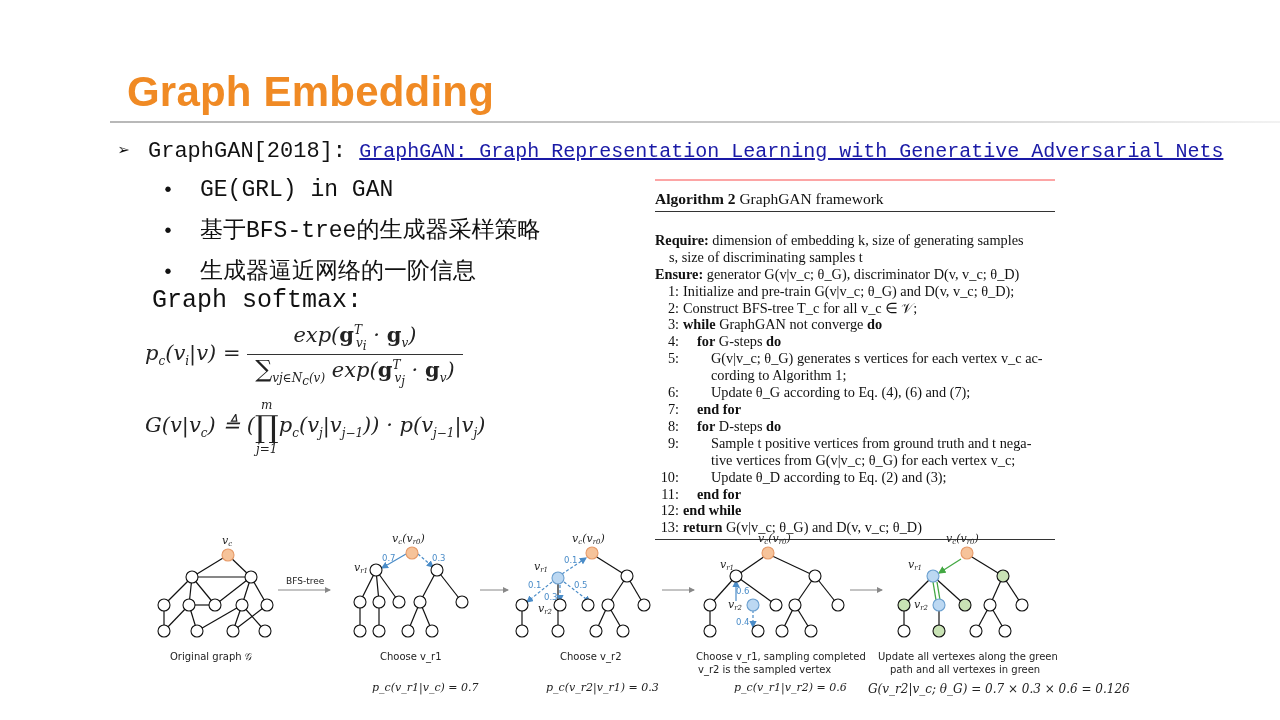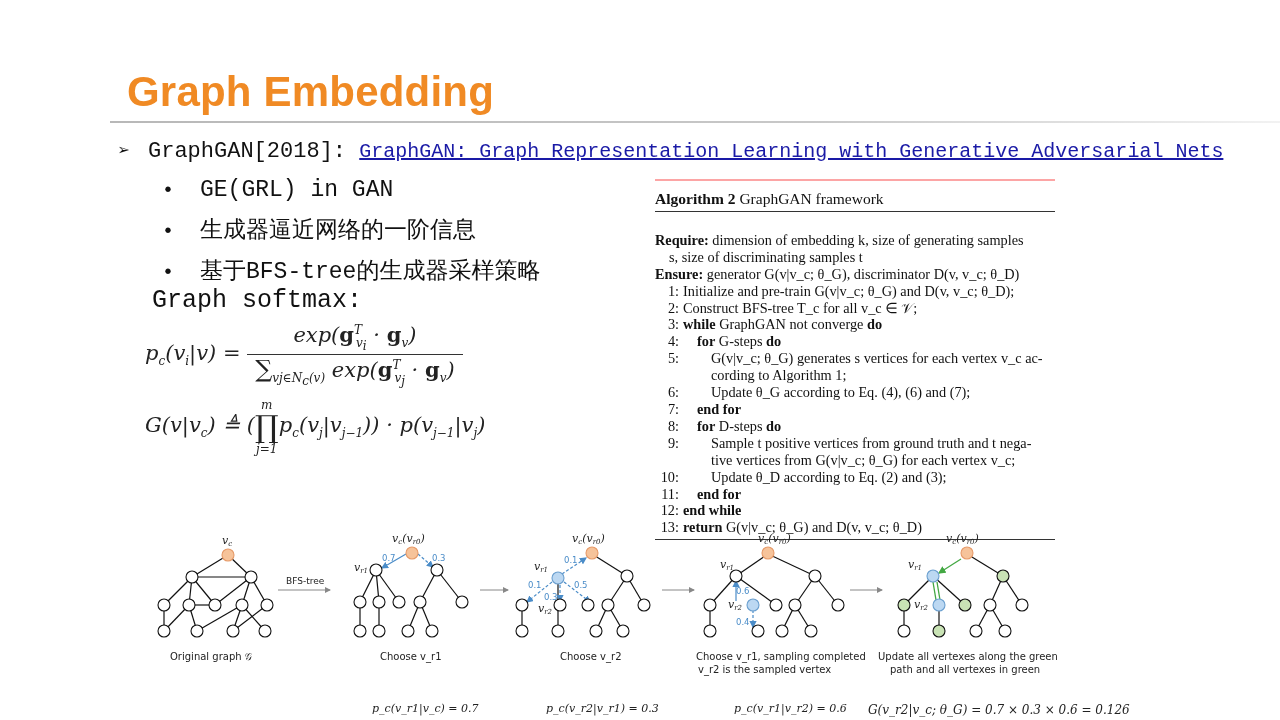--- a/index.html
+++ b/index.html
@@ -21,37 +21,37 @@
   sub, sup { font-size:12px; }
   .algo { position:absolute; left:655px; top:179px; width:400px; font-family:"Liberation Serif", serif; font-size:14.3px; line-height:16.9px; color:#111; }
   .algo .top { border-top:2px solid #fca5a5; border-bottom:1px solid #333; padding:10px 0 3px 0; font-size:15.5px; }
   .algo .bot { border-top:1px solid #333; margin-top:3px; }
   .algo .line { white-space:nowrap; }
   .algo .ind1 { padding-left:14px; }
   .algo .ind2 { padding-left:28px; }
   .algo .num { display:inline-block; width:24px; text-align:right; margin-right:4px; }
   .figure { position:absolute; left:150px; top:530px; width:930px; height:170px; }
   .cap { position:absolute; font-family:"DejaVu Sans", sans-serif; font-size:10px; color:#222; text-align:center; white-space:nowrap; }
-  .prob { position:absolute; font-family:"DejaVu Serif", serif; font-style:italic; font-size:11px; color:#222; white-space:nowrap; text-align:center;margin-top:21px; }
+  .prob { position:absolute; font-family:"DejaVu Serif", serif; font-style:italic; font-size:11px; color:#222; white-space:nowrap; text-align:center; }
 </style>
 </head>
 <body>
 
 <div class="title">Graph Embedding</div>
 <div class="rule"></div>
 
 <div class="l1 mono">
   <span class="arrow">➢</span><span>GraphGAN[2018]:</span>
   <a>GraphGAN: Graph Representation Learning with Generative Adversarial Nets</a>
 </div>
 
 <div class="bullets mono">
   <div class="b"><span class="dot">•</span><span>GE(GRL) in GAN</span></div>
+  <div class="b"><span class="dot">•</span><span>基于BFS-tree的生成器采样策略</span></div>
   <div class="b"><span class="dot">•</span><span>生成器逼近网络的一阶信息</span></div>
-  <div class="b"><span class="dot">•</span><span>基于BFS-tree的生成器采样策略</span></div>
 </div>
 
 <div class="softmax mono">Graph softmax:</div>
 
 <div class="eq" style="left:145px; top:322px;">
   <span style="vertical-align:middle;">p<sub>c</sub>(v<sub>i</sub>|v) = </span>
   <span class="frac">
     <span class="num">exp(<b style="font-style:normal">g</b><sup>T</sup><sub style="margin-left:-6px">v<sub>i</sub></sub> · <b style="font-style:normal">g</b><sub>v</sub>)</span>
     <span class="den"><span style="font-style:normal;font-size:24px">∑</span><sub>vj∈N<sub>c</sub>(v)</sub> exp(<b style="font-style:normal">g</b><sup>T</sup><sub style="margin-left:-6px">v<sub>j</sub></sub> · <b style="font-style:normal">g</b><sub>v</sub>)</span>
   </span>

